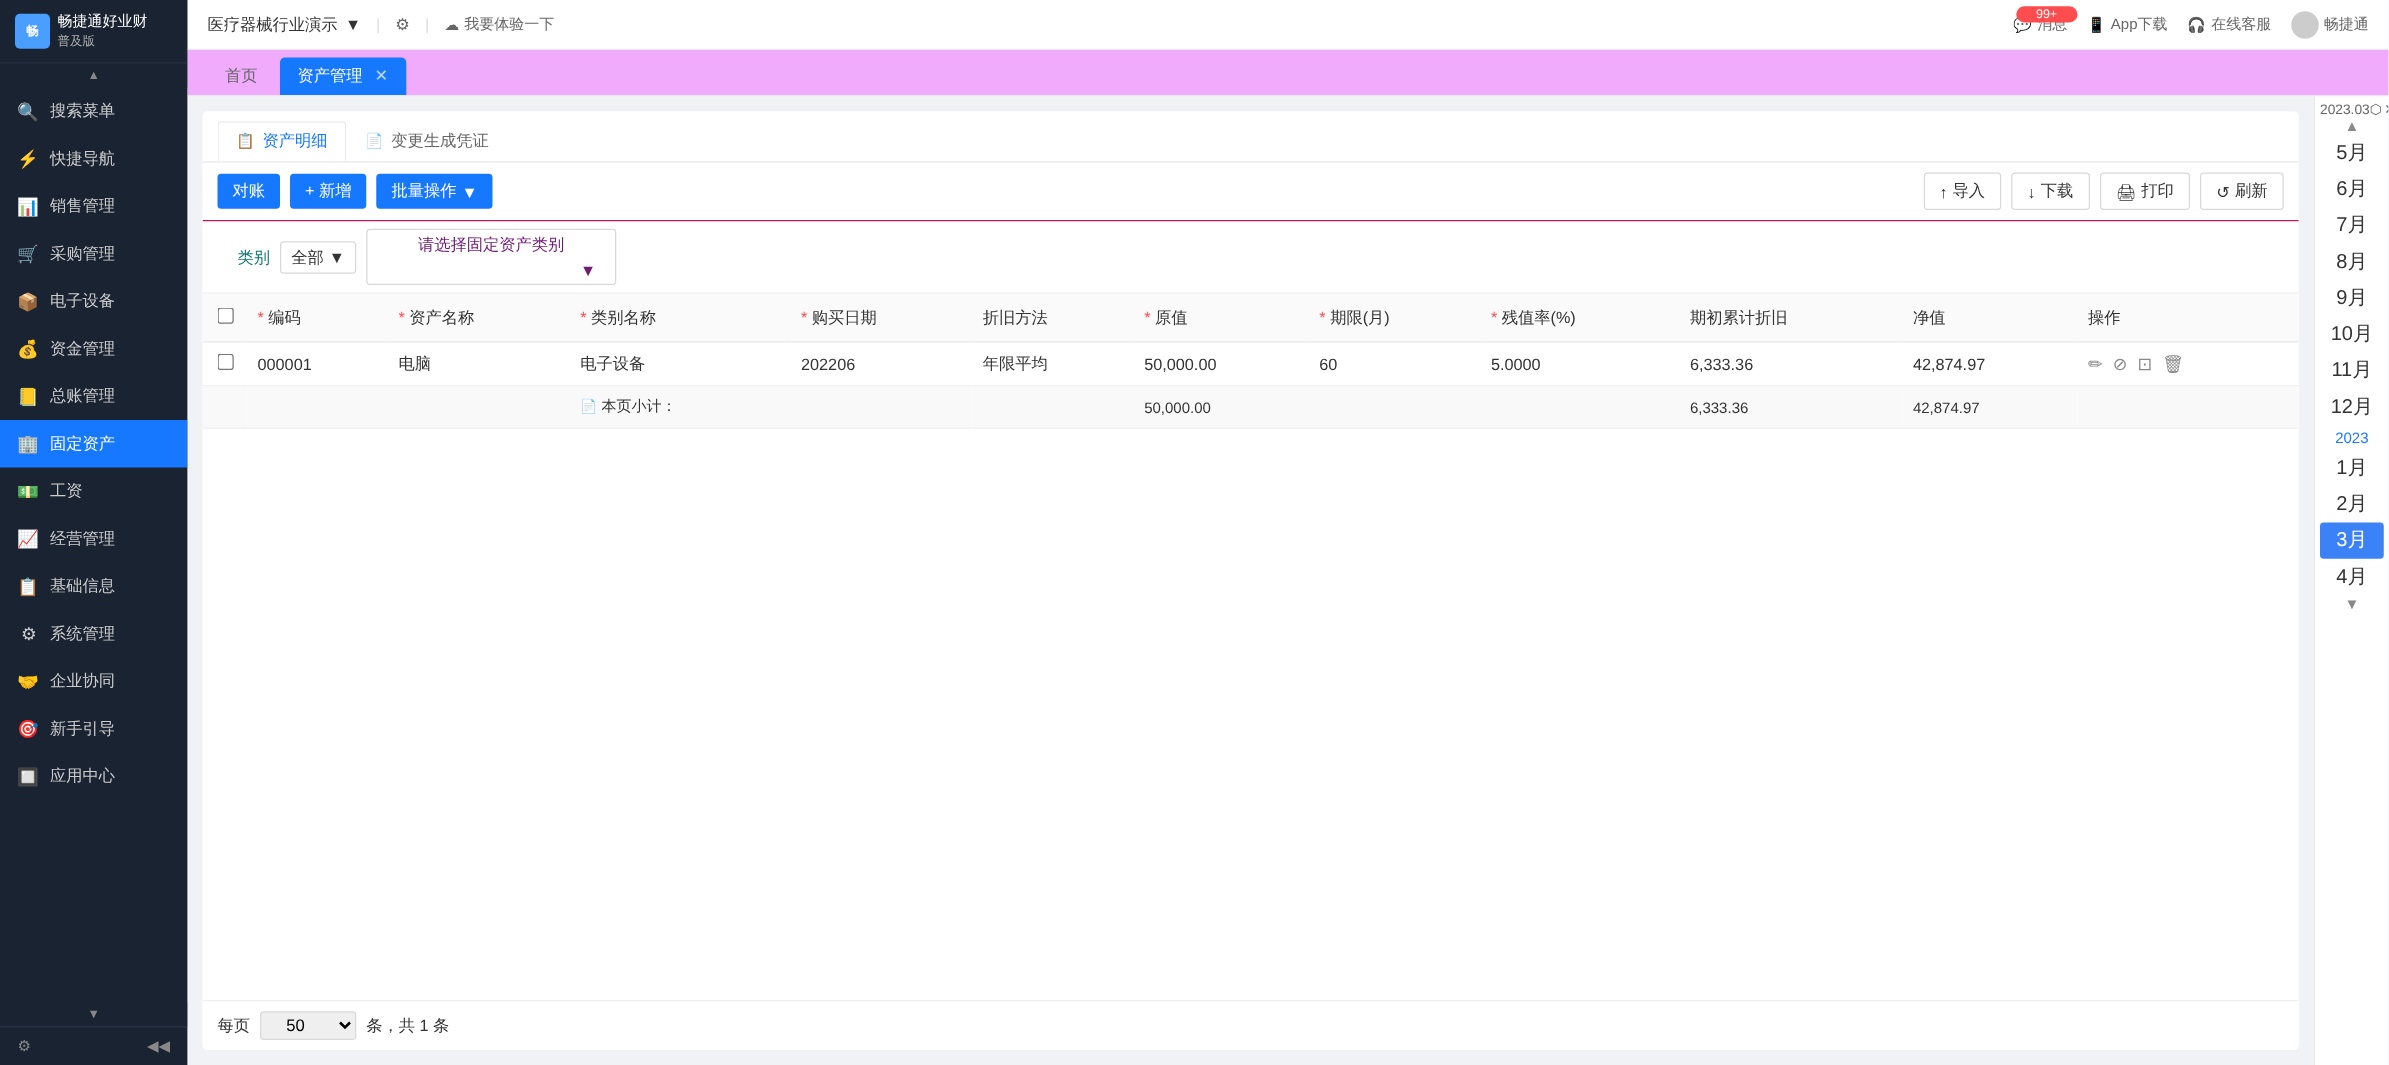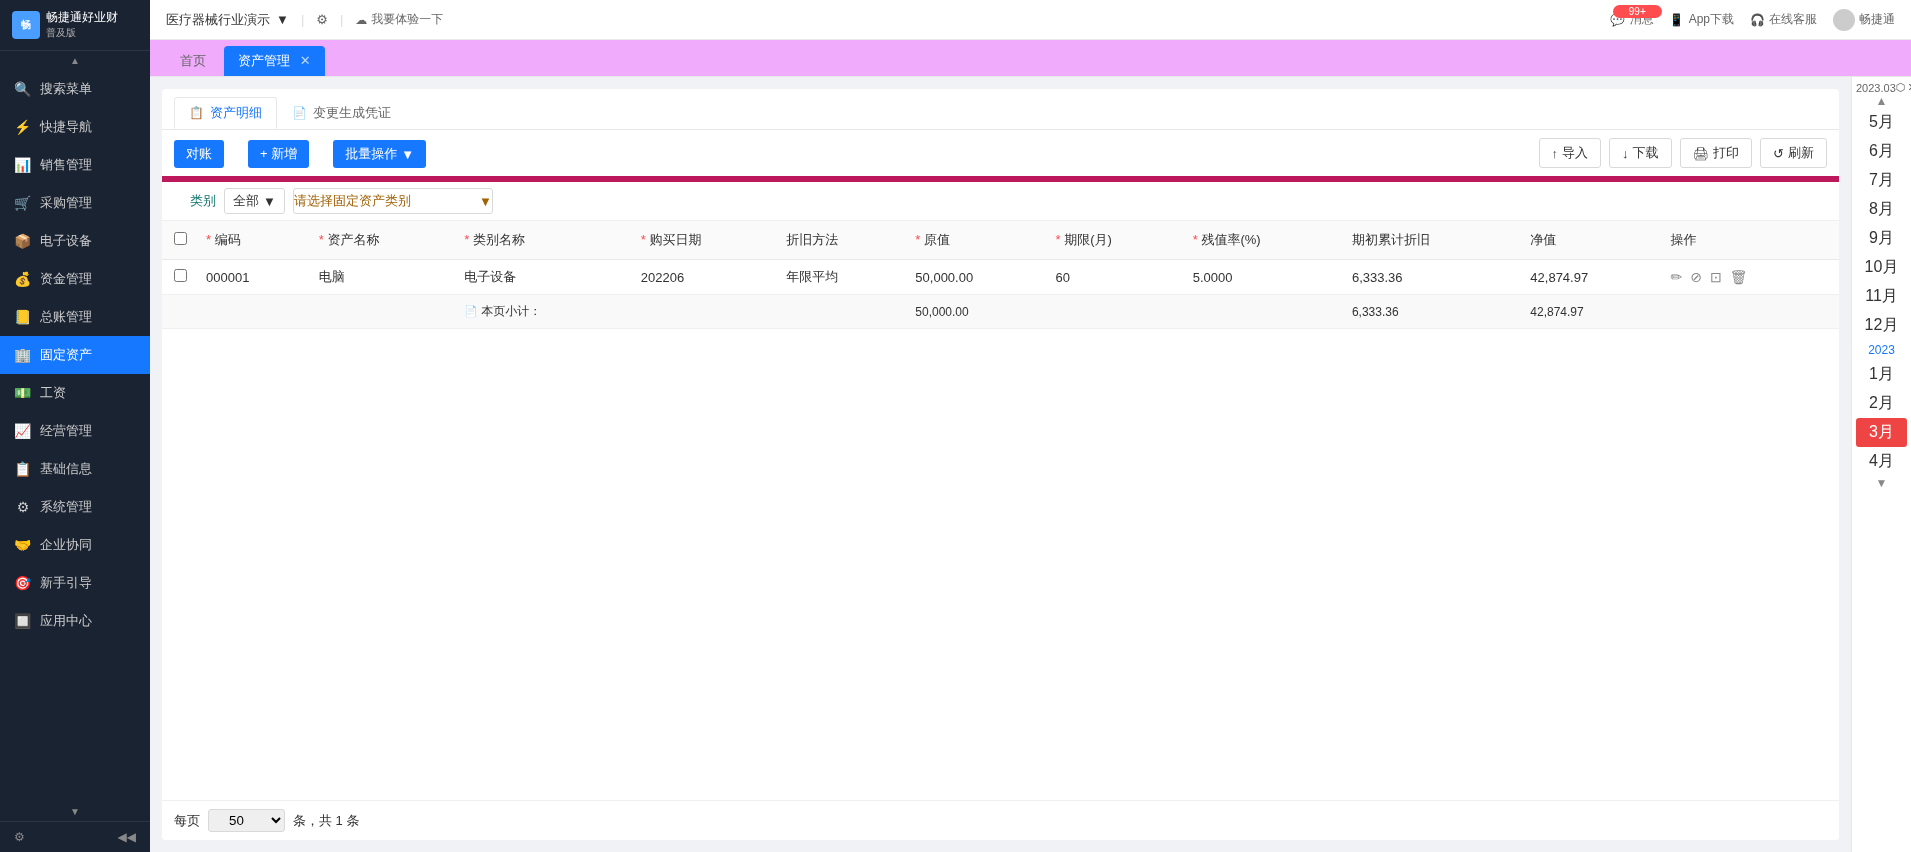--- a/index.html
+++ b/index.html
@@ -186,24 +186,24 @@
     .card-tab.active {
       color: #1677ff;
       border-color: #e8e8e8 #e8e8e8 #fff;
       background: #fff;
     }
     .card-tab-icon { font-size: 12px; }
 
     
     .card-toolbar {
       display: flex;
-      align-items: flex-end;
+      align-items: center;
       padding: 8px 12px;
-      gap: 24px;
-      border-bottom: 6px solid #be185d;
+      gap: 8px;
+      border-bottom: 1px solid #be185d;
     }
     .toolbar-right { margin-left: auto; display: flex; gap: 8px; align-items: center; }
     .btn-primary {
       background: #1677ff;
       color: #fff;
       border: none;
       border-radius: 3px;
       padding: 5px 12px;
       font-size: 13px;
       cursor: pointer;
@@ -243,26 +243,27 @@
       padding: 3px 8px;
       font-size: 13px;
       cursor: pointer;
       background: #fff;
       min-width: 60px;
     }
     .filter-input {
       display: flex; align-items: center; gap: 4px;
       border: 1px solid #d9d9d9;
       border-radius: 3px;
-      padding: 3px 0;
+      padding: 3px 15px;
       font-size: 13px;
       cursor: pointer;
       background: #fff;
       min-width: 200px;
-      color: #a16207;
+      color: #701a75;
+      flex-direction: column;
     }
 
     
     .table-wrapper { flex: 1; overflow: auto; }
     table { width: 100%; border-collapse: collapse; font-size: 13px; }
     thead tr { background: #fafafa; }
     thead th {
       padding: 10px 8px;
       text-align: left;
       font-weight: 500;
@@ -321,21 +322,21 @@
     .calendar-month {
       display: flex;
       align-items: center;
       justify-content: center;
       padding: 4px 6px;
       font-size: 16px;
       cursor: pointer;
       color: #333;
     }
     .calendar-month.active {
-      background: #ef4444;
+      background: #3b82f6;
       color: #fff;
       border-radius: 3px;
       margin: 0 4px;
     }
     .arrow-btn { cursor: pointer; color: #888; font-size: 12px; }
   </style>
 </head>
 <body>
 
 <div class="sidebar">

